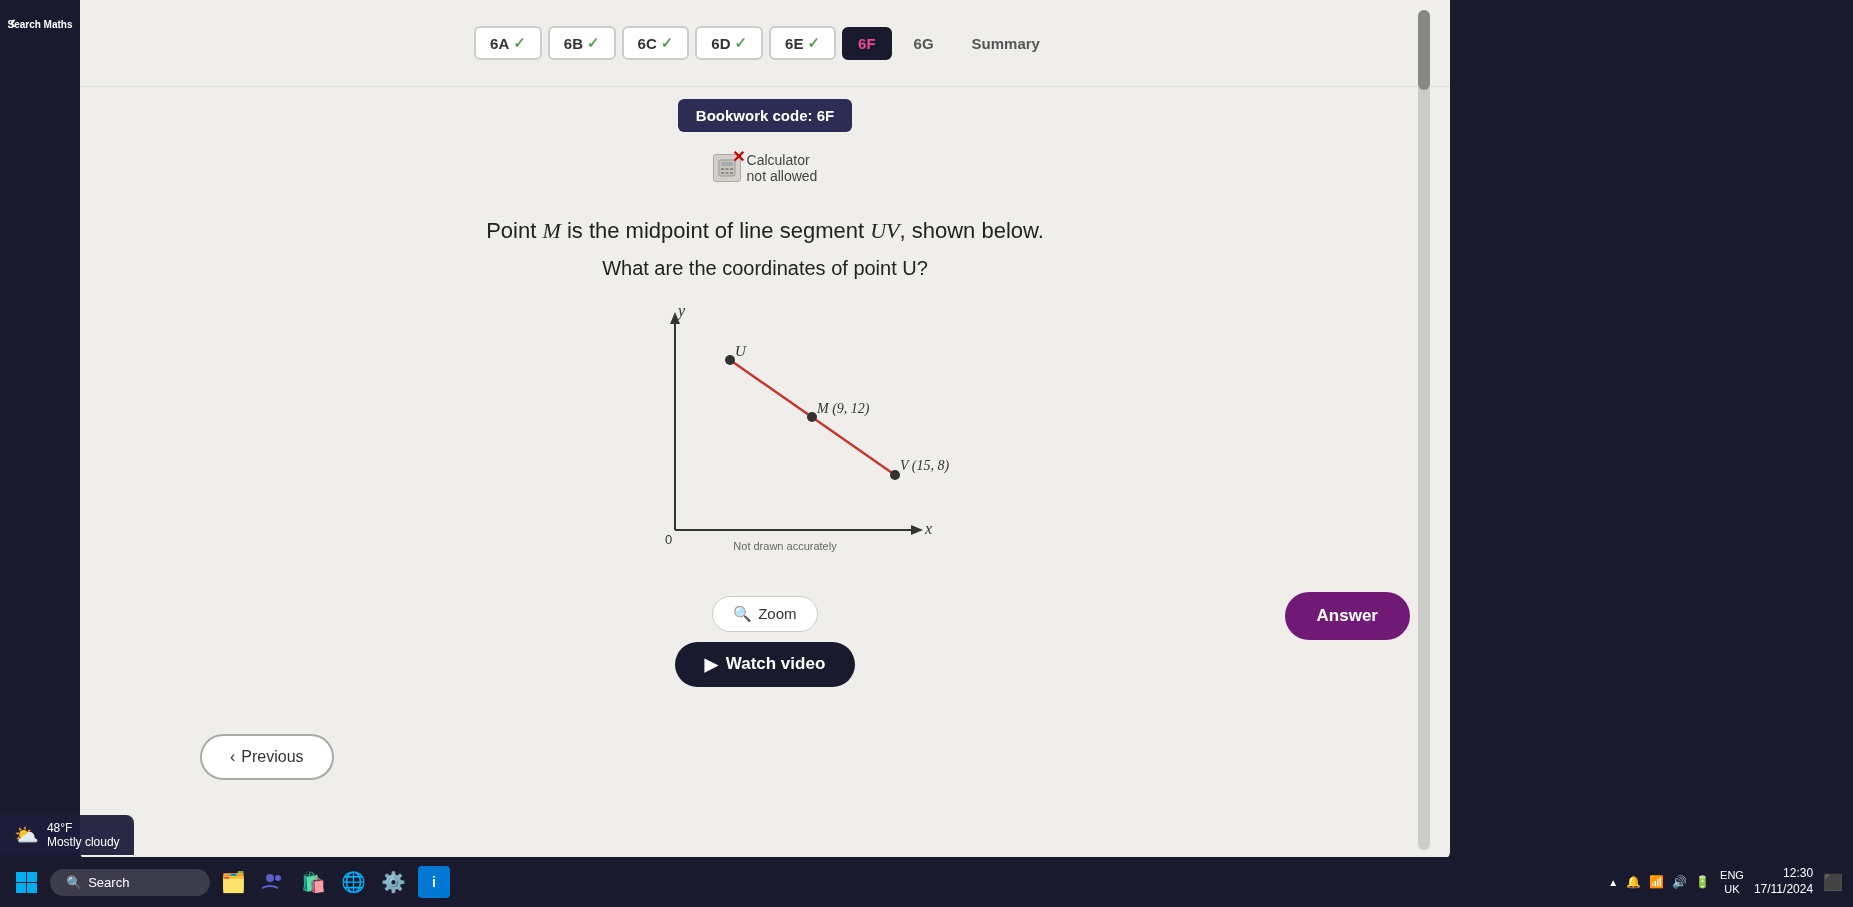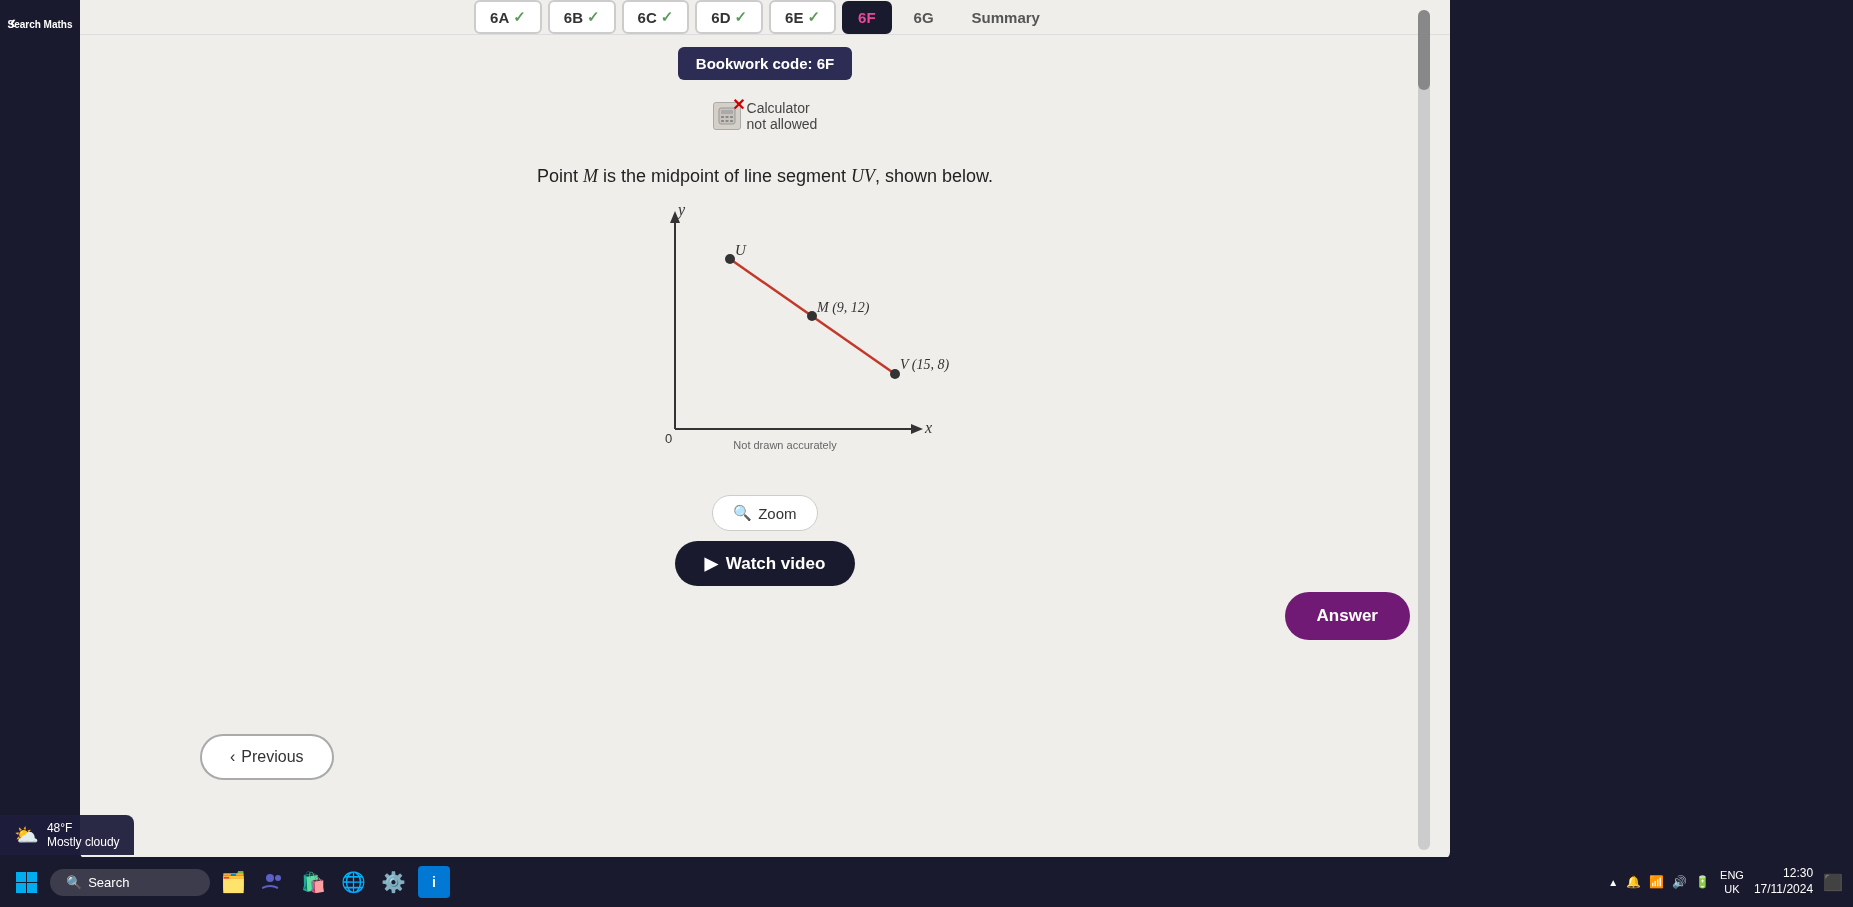--- a/index.html
+++ b/index.html
@@ -22,21 +22,21 @@
       left: 80px;
       border-radius: 0 0 8px 8px;
     }
 
     
     .top-nav {
       display: flex;
       align-items: center;
       justify-content: center;
       gap: 6px;
-      padding: 0 20px;
+      padding: 26px 20px;
       background: #f0eeeb;
       border-bottom: 1px solid #ddd;
     }
 
     .nav-tab {
       padding: 6px 14px;
       border-radius: 6px;
       font-size: 15px;
       font-weight: 600;
       cursor: pointer;
@@ -124,21 +124,21 @@
       line-height: 1;
     }
 
     
     .question-area {
       padding: 20px 60px;
       text-align: center;
     }
 
     .question-text {
-      font-size: 18px;
+      font-size: 22px;
       color: #222;
       margin-bottom: 10px;
       line-height: 1.4;
     }
 
     .question-sub {
       font-size: 20px;
       color: #222;
       margin-bottom: 20px;
     }
@@ -432,20 +432,23 @@
         <div>Calculator</div>
         <div>not allowed</div>
       </div>
     </div>
   </div>
 
   <div class="question-area">
     <div class="question-text">
       Point <span class="math-serif">M</span> is the midpoint of line segment <span class="math-serif">UV</span>, shown below.
     </div>
+    <div class="question-sub">
+      What are the coordinates of point U?
+    </div>
 
     <div class="graph-container">
       <svg class="graph-svg" viewBox="0 0 500 280">
 
         <line x1="160" y1="20" x2="160" y2="230" stroke="#333" stroke-width="2"></line>
 
         <polygon points="160,12 155,24 165,24" fill="#333"></polygon>
 
         <line x1="160" y1="230" x2="400" y2="230" stroke="#333" stroke-width="2"></line>
 

